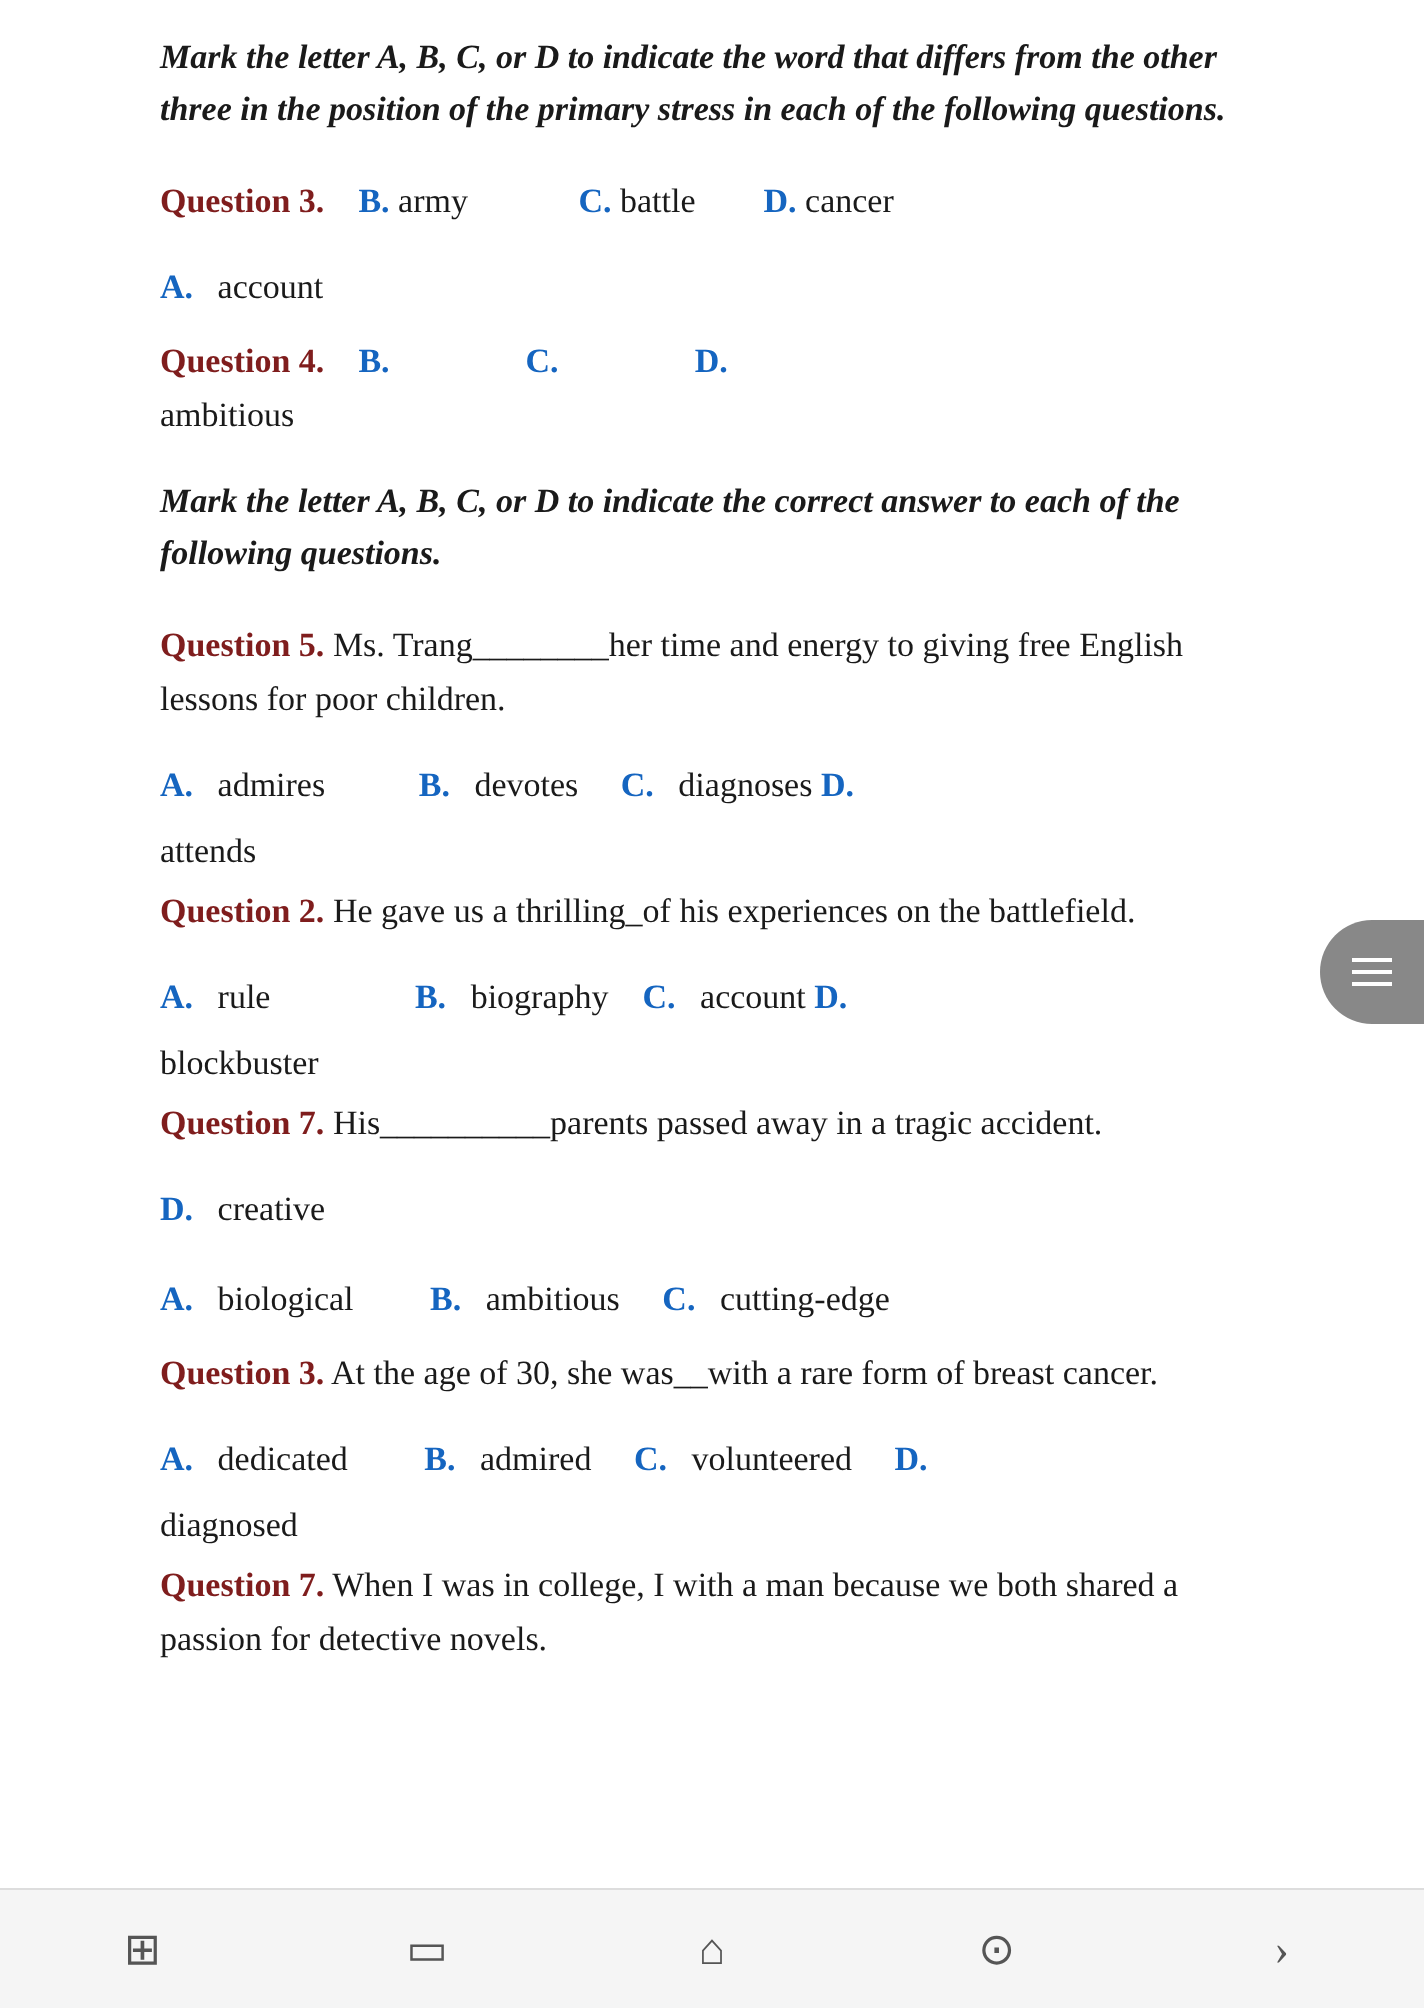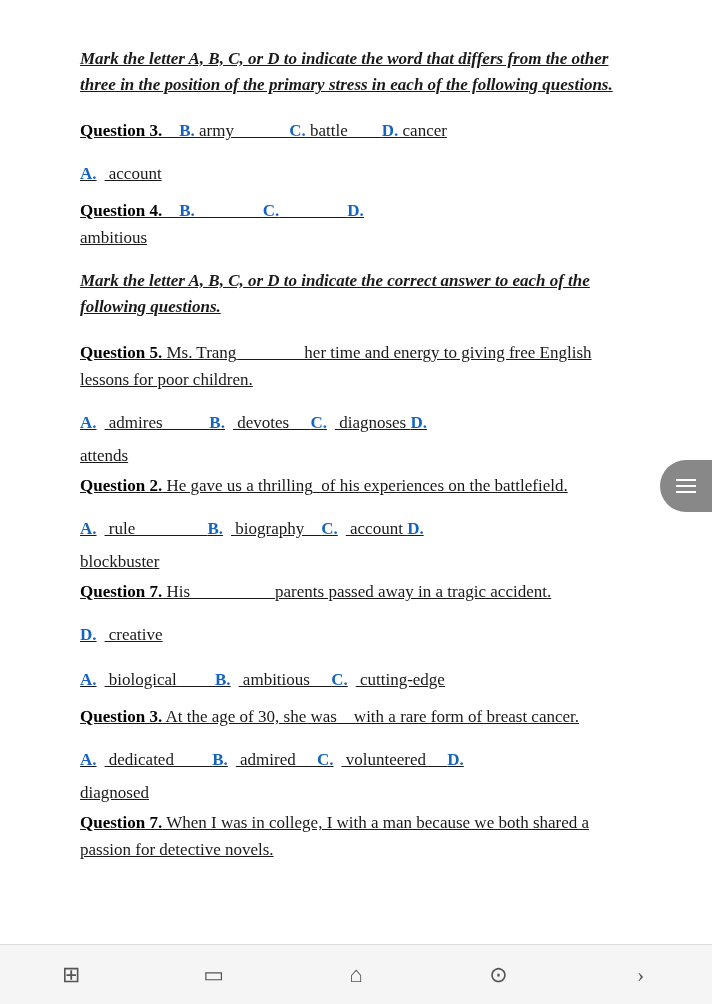--- a/index.html
+++ b/index.html
@@ -12,38 +12,37 @@
       width: 712px;
       min-height: 1004px;
       background: #ffffff;
       font-family: Georgia, 'Times New Roman', serif;
       font-size: 17px;
       color: #1a1a1a;
       position: relative;
     }
 
     .main-content {
-      padding: 46px 80px 100px 80px;
-      text-decoration: underline;
+      padding: 16px 80px 100px 80px;
     }
 
     .instruction {
       font-style: italic;
       font-weight: bold;
       color: #1a1a1a;
       margin-bottom: 18px;
       line-height: 1.55;
     }
 
     .question-block {
       margin-bottom: 6px;
     }
 
     .question-label {
-      color: #000000;
+      color: #7f1d1d;
       font-weight: bold;
     }
 
     .option-label {
       color: #1565C0;
       font-weight: bold;
       font-style: normal;
     }
 
     .options-row {

